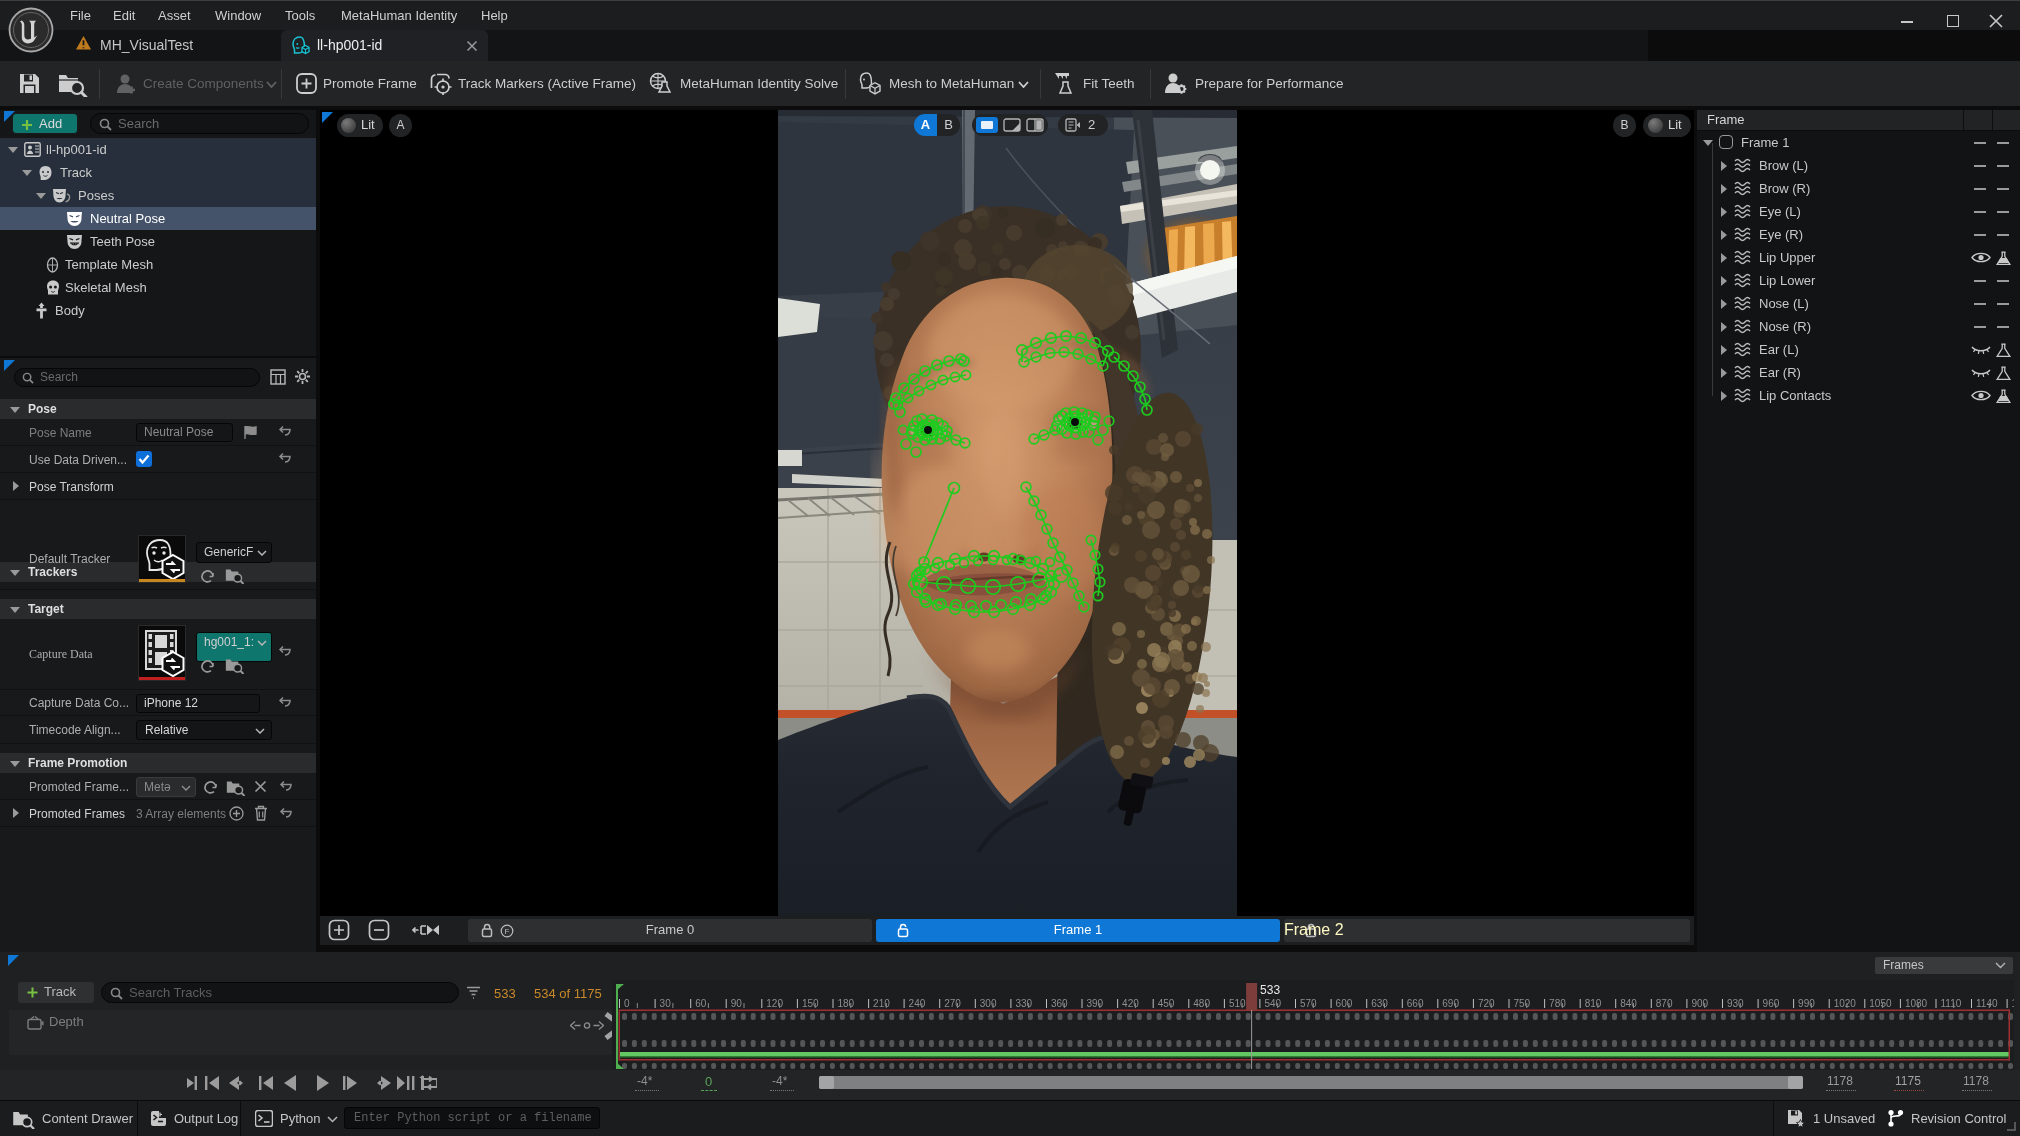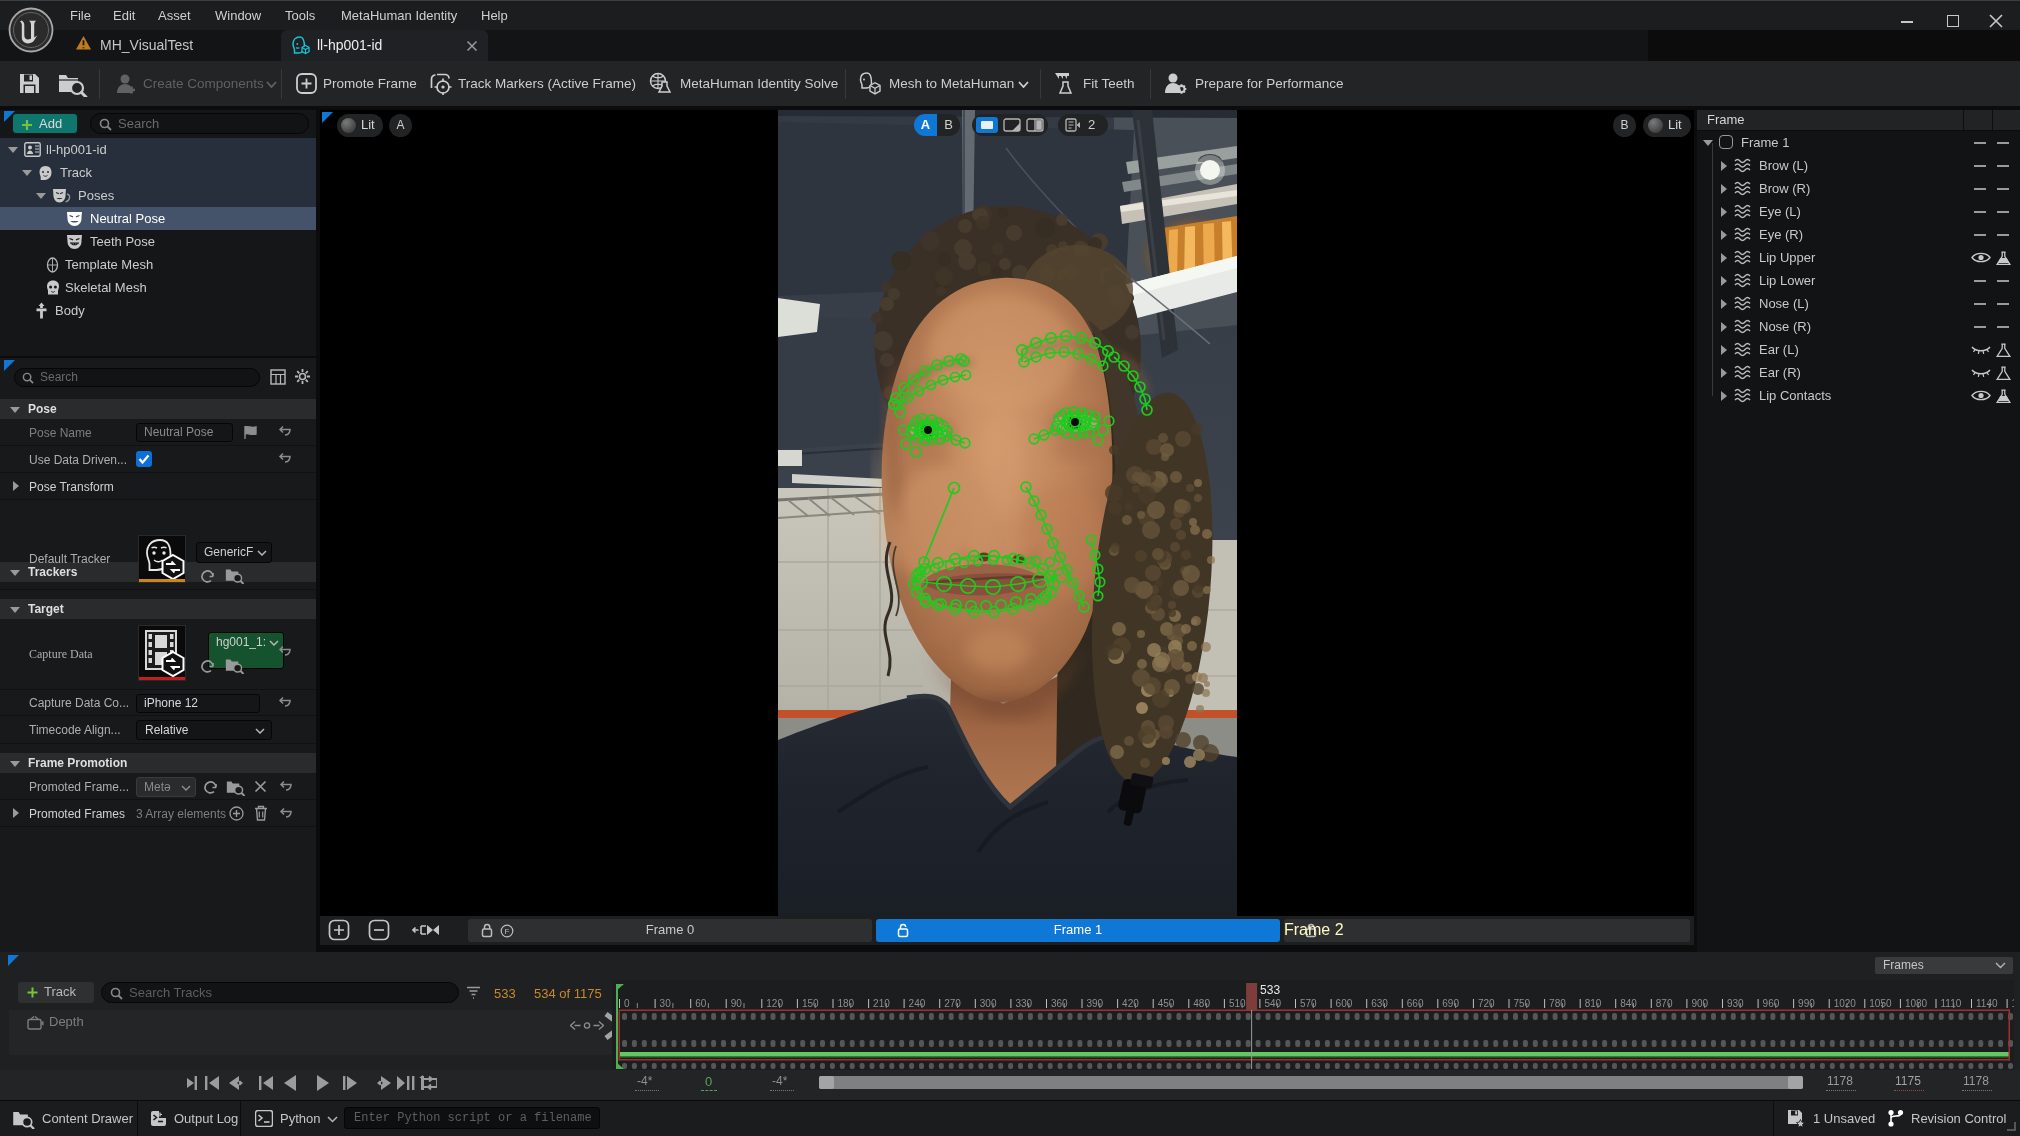--- a/index.html
+++ b/index.html
@@ -373,21 +373,21 @@
                 <rect x="10" y="5" width="12" height="13"></rect>
                 <rect x="10" y="22" width="12" height="13"></rect>
               </g>
           </svg>
           <svg class="abs" style="left:20px; top:24px;" width="28" height="30" viewBox="0 0 28 30">
             <path d="M14 2 l10.5 6 l0 12 l-10.5 6 l-10.5 -6 l0 -12 z" fill="#111" stroke="#fff" stroke-width="2"></path>
             <path d="M7 11 l8 0 l-2.5 -2.5 M21 17 l-8 0 l2.5 2.5" stroke="#fff" stroke-width="1.8" fill="none"></path>
           </svg>
           <div class="abs" style="left:0; bottom:0; width:46px; height:3px; background:#c01f1f;"></div>
         </div>
-        <div class="abs" style="left:208px; top:13px; width:76px; height:37px; background:#14532d; border:1px solid #060607; border-radius:3px;">
+        <div class="abs" style="left:196px; top:13px; width:76px; height:30px; background:#0f766e; border:1px solid #060607; border-radius:3px;">
           <div class="abs" style="left:7px; top:0; line-height:19px; color:#cfcfcf; font-size:12px;">hg001_1:</div>
           <svg class="abs" style="left:60px; top:7px;" width="10" height="6" viewBox="0 0 10 6">
               <path d="M1 1 L5 5 L9 1" stroke="#b5b5b5" stroke-width="1.5" fill="none"></path>
             </svg>
         </div>
         <svg class="abs" style="left:200px; top:40px;" width="15" height="15" viewBox="0 0 15 15">
             <path d="M13 7.5 a5.5 5.5 0 1 0 -2 4.2 M13 7.5 l-3.5 0 M13 7.5 l0 -3.5" fill="none" stroke="#9a9a9a" stroke-width="1.7"></path>
           </svg>
         <svg class="abs" style="left:225px; top:38px;" width="20" height="17" viewBox="0 0 30 26">
             <path d="M1 4 L1 21 L20 21 L20 7 L10 7 L8 4 Z" fill="#9a9a9a"></path>

